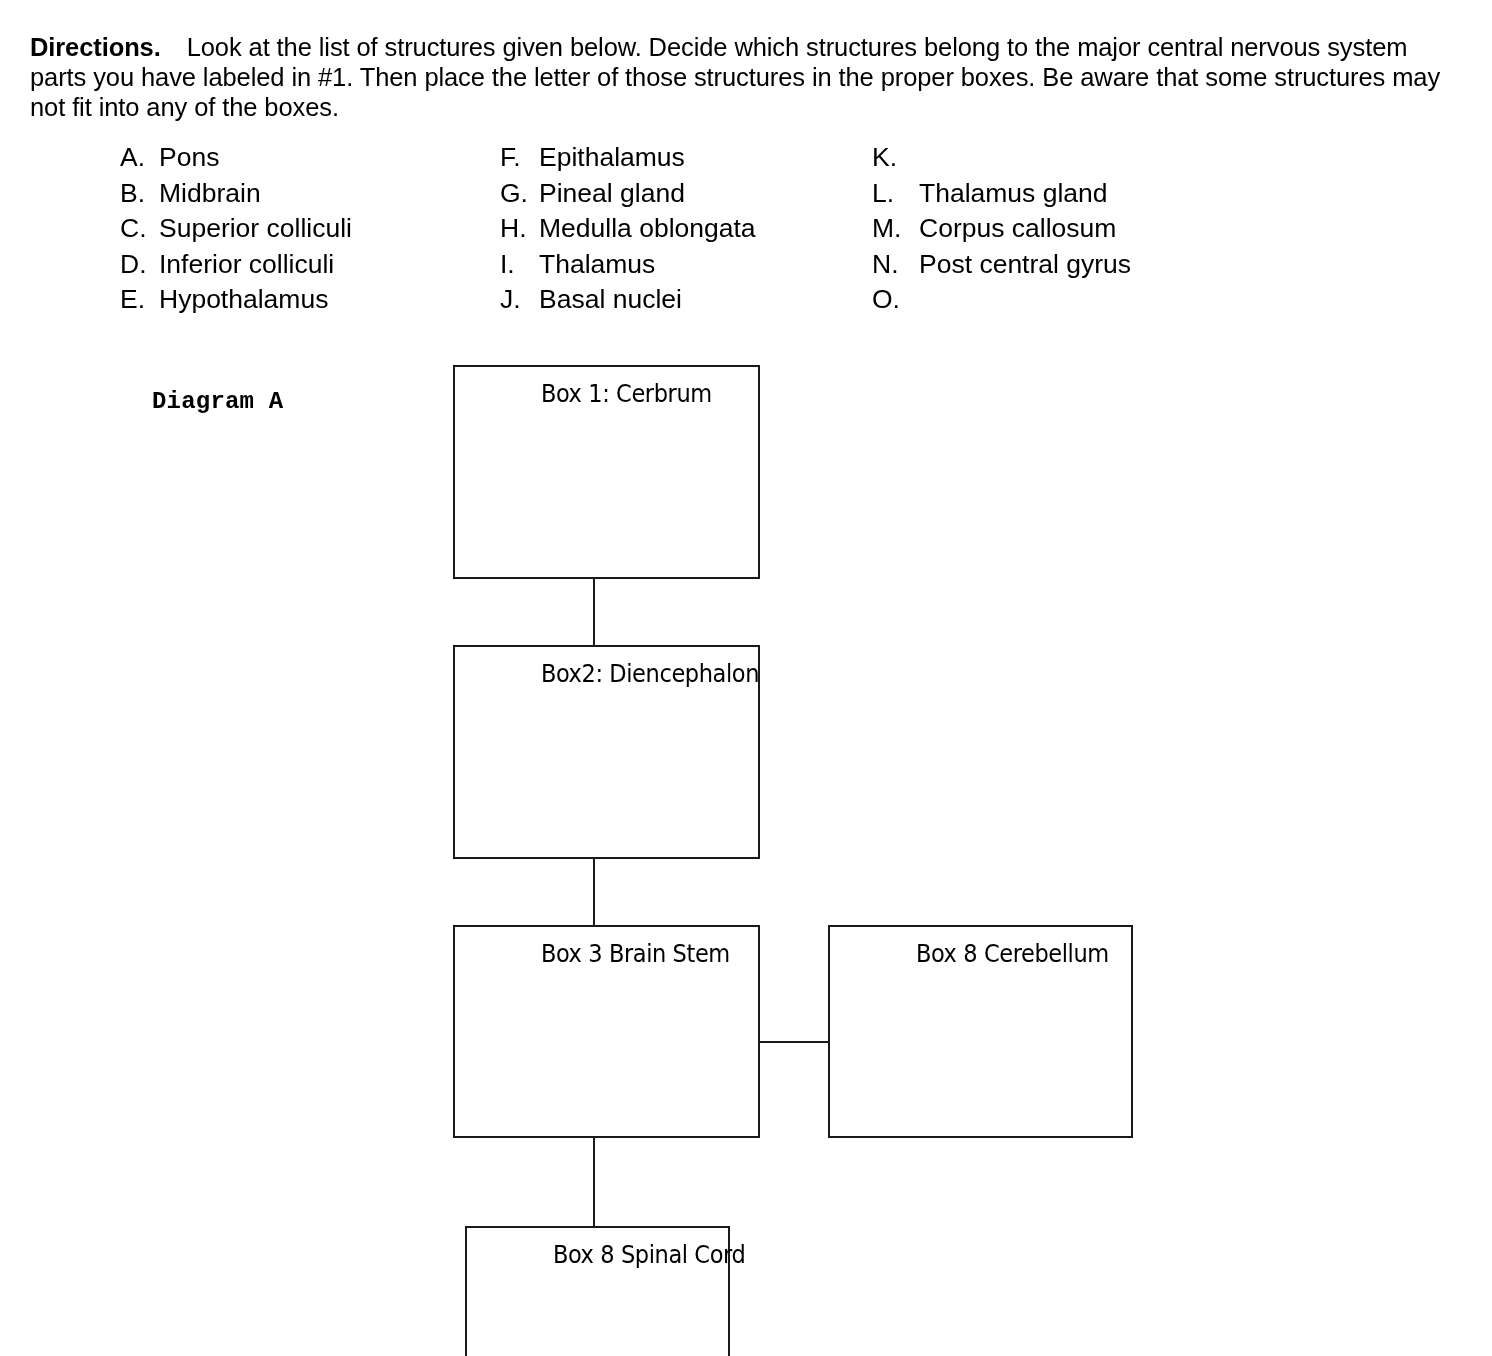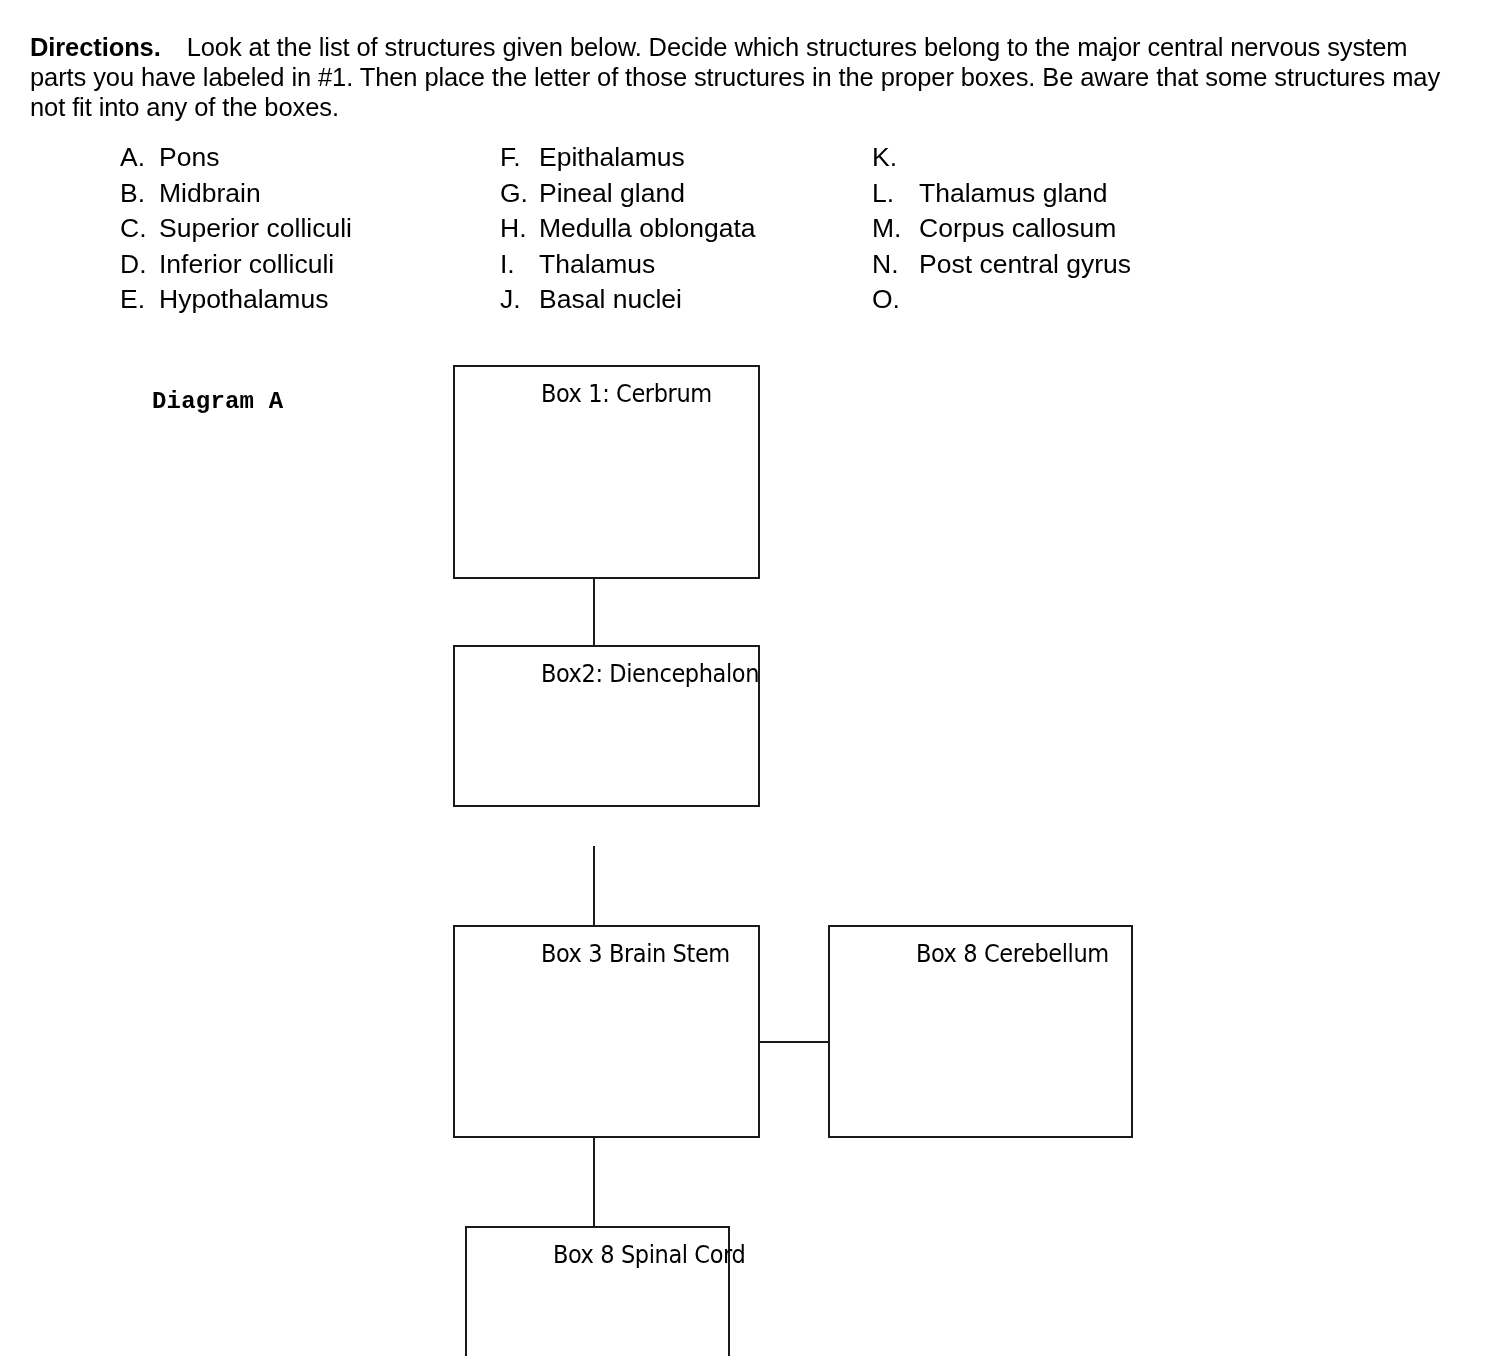--- a/index.html
+++ b/index.html
@@ -103,21 +103,21 @@
     font-size: 25px;
     line-height: 30px;
     font-family: "DejaVu Sans", sans-serif;
     font-stretch: condensed;
     letter-spacing: -0.4px;
     white-space: nowrap;
     margin-left: 48px;
   }
 
   #box1 { left: 453px; top: 365px; width: 307px; height: 214px; }
-  #box2 { left: 453px; top: 645px; width: 307px; height: 162px; }
+  #box2 { left: 453px; top: 645px; width: 307px; height: 214px; }
   #box3 { left: 453px; top: 925px; width: 307px; height: 213px; padding-left: 20px; }
   #box4 { left: 828px; top: 925px; width: 305px; height: 213px; }
   #box5 { left: 465px; top: 1226px; width: 265px; height: 160px; }
 
   .connector {
     position: absolute;
     background: #1a1a1a;
   }
   .connector.vertical  { width: 2px; }
   .connector.horizontal{ height: 2px; }

